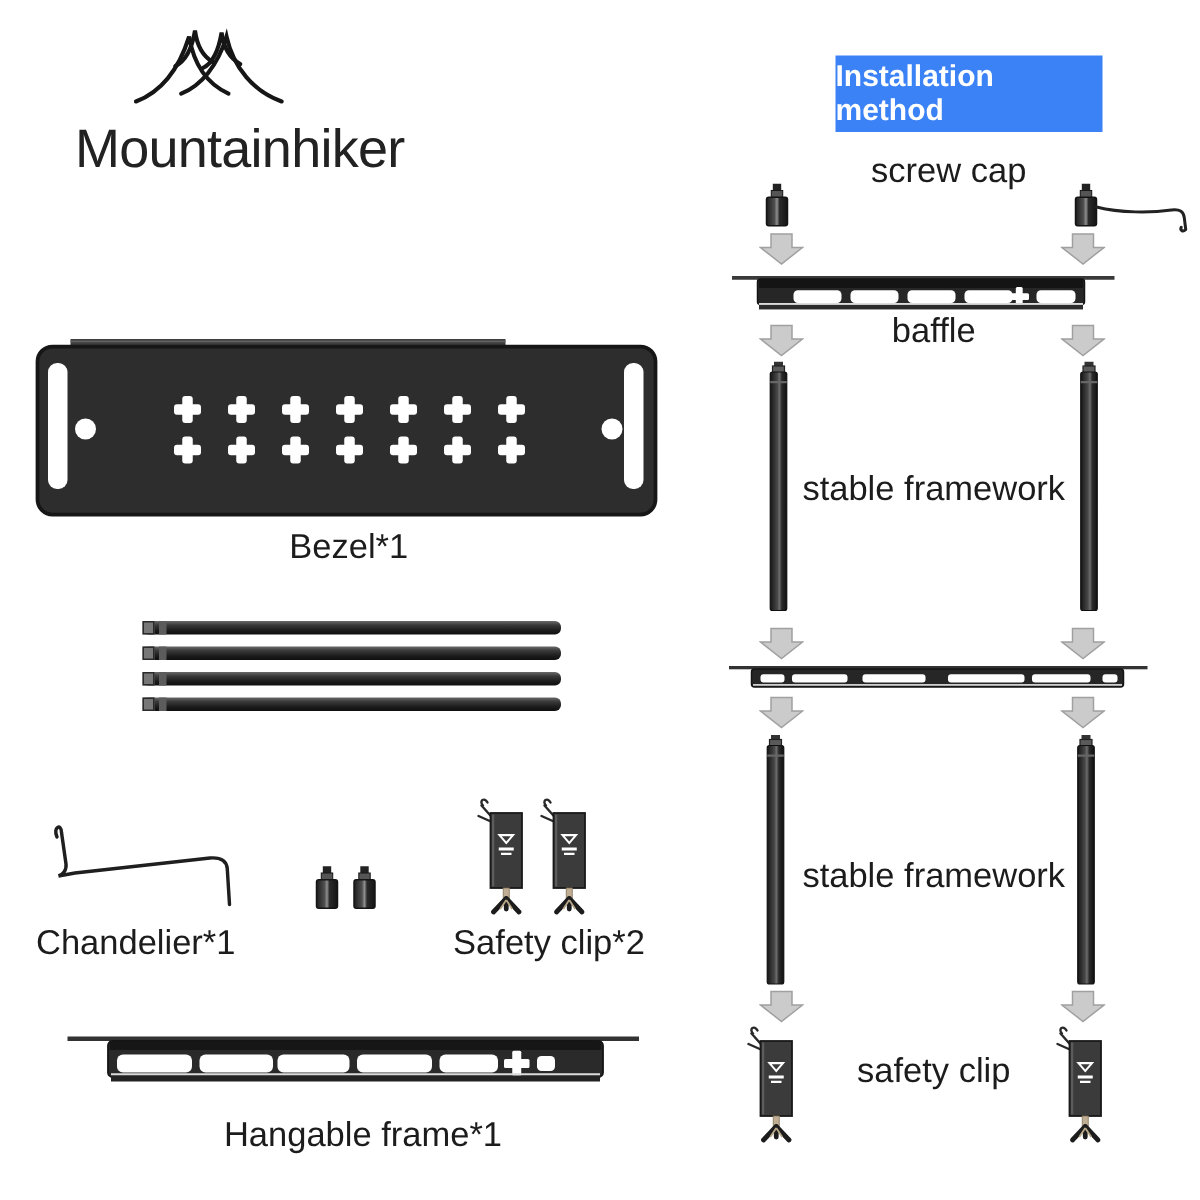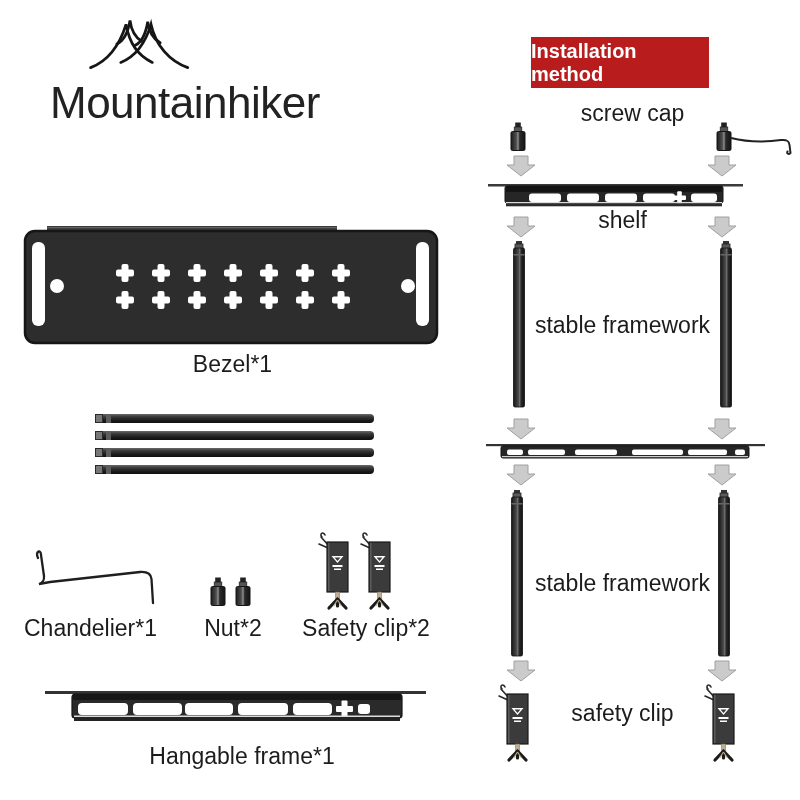--- a/index.html
+++ b/index.html
@@ -1,20 +1,20 @@
 <!DOCTYPE html>
 <html><head>
 <meta charset="utf-8">
 <style>
   html,body{margin:0;padding:0;background:#ffffff;}
   .page{position:relative;width:800px;height:800px;background:#ffffff;overflow:hidden;
         font-family:"Liberation Sans",sans-serif;color:#1c1c1c;}
   .abs{position:absolute;}
-  .brand-name{font-size:44px;letter-spacing:-0.5px;color:#222;}
-  .hdr{background:#b91c1c;color:#fff;font-weight:bold;display:flex;align-items:center;justify-content:center;}
+  .brand-name{font-size:36px;letter-spacing:-0.5px;color:#222;}
+  .hdr{background:#3b82f6;color:#fff;font-weight:bold;display:flex;align-items:center;justify-content:center;margin-left:26px;}
   .hdr.big{font-size:28px;}
   .hdr.small{font-size:20px;}
   .lbl{font-size:23px;text-align:center;color:#1c1c1c;white-space:nowrap;}
   .rod-h{position:absolute;left:97px;width:277px;height:9px;border-radius:2px 4px 4px 2px;
          background:linear-gradient(to bottom,#6a6a6a 0%,#3a3a3a 30%,#1b1b1b 70%,#0f0f0f 100%);}
   .rod-h .tip{position:absolute;left:-2px;top:0px;width:8px;height:9px;background:#777;border:1px solid #2a2a2a;box-sizing:border-box;}
   .rod-h .joint{position:absolute;left:9px;top:0;width:5px;height:9px;background:#5c5c5c;}
 </style>
 </head>
 <body>
@@ -127,21 +127,20 @@
     <path d="M10,20 C7,13 13,11 13,17 L16,38 C16.5,42 14,45 11,46 L22,44 L112,34 C119,33.5 123,36 123.5,41 L125,65" stroke="#1f1f1f" stroke-width="2.3" fill="none" stroke-linecap="round"></path>
   </svg>
   <div class="abs lbl" style="left:8px;top:615px;width:165px">Chandelier*1</div>
 
   <svg class="abs" style="left:210px;top:577px" width="16" height="30" viewBox="0 0 16 30">
       <use href="#nut"></use>
     </svg>
   <svg class="abs" style="left:235px;top:577px" width="16" height="30" viewBox="0 0 16 30">
       <use href="#nut"></use>
     </svg>
-  <div class="abs lbl" style="left:183px;top:615px;width:100px">Nut*2</div>
 
   <svg class="abs" style="left:317px;top:530px" width="34" height="82" viewBox="0 0 34 82">
       <use href="#clip"></use>
     </svg>
   <svg class="abs" style="left:359px;top:530px" width="34" height="82" viewBox="0 0 34 82">
       <use href="#clip"></use>
     </svg>
   <div class="abs lbl" style="left:285px;top:615px;width:162px">Safety clip*2</div>
 
   <svg class="abs" style="left:42px;top:686px" width="390" height="44" viewBox="0 0 390 44">
@@ -192,21 +191,21 @@
       <rect x="84" y="13.5" width="32" height="8.5" rx="3"></rect>
       <rect x="122" y="13.5" width="32" height="8.5" rx="3"></rect>
       <rect x="160" y="13.5" width="32" height="8.5" rx="3"></rect>
       <rect x="190" y="15.5" width="13" height="4.5" rx="1"></rect>
       <rect x="194.2" y="11.3" width="4.6" height="13" rx="1"></rect>
       <rect x="208" y="13.5" width="26" height="8.5" rx="3"></rect>
     </g>
     <rect x="23" y="22" width="216" height="1.3" fill="#dcdcdc"></rect>
     <rect x="23" y="23.3" width="216" height="3" fill="#2b2b2b"></rect>
   </svg>
-  <div class="abs lbl" style="left:490px;top:207px;width:265px">shelf</div>
+  <div class="abs lbl" style="left:490px;top:207px;width:265px">baffle</div>
 
   <svg class="abs" style="left:506px;top:216px" width="30" height="22" viewBox="0 0 30 22">
       <use href="#arrow"></use>
     </svg>
   <svg class="abs" style="left:707px;top:216px" width="30" height="22" viewBox="0 0 30 22">
       <use href="#arrow"></use>
     </svg>
 
   <svg class="abs" style="left:512px;top:241px" width="14" height="168" viewBox="0 0 14 168">
       <use href="#rodv"></use>

